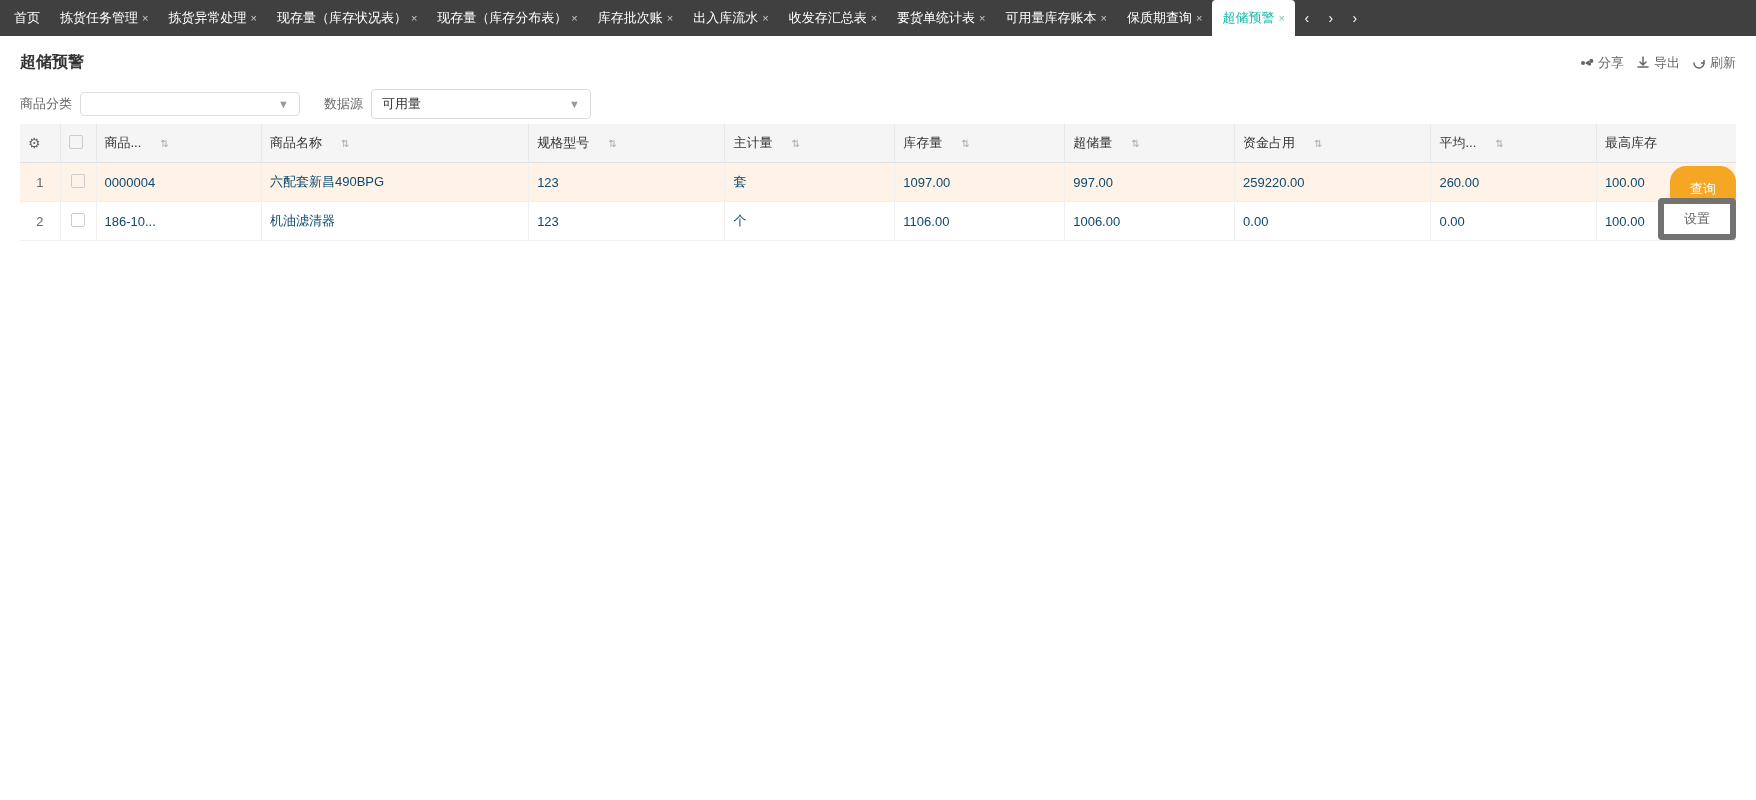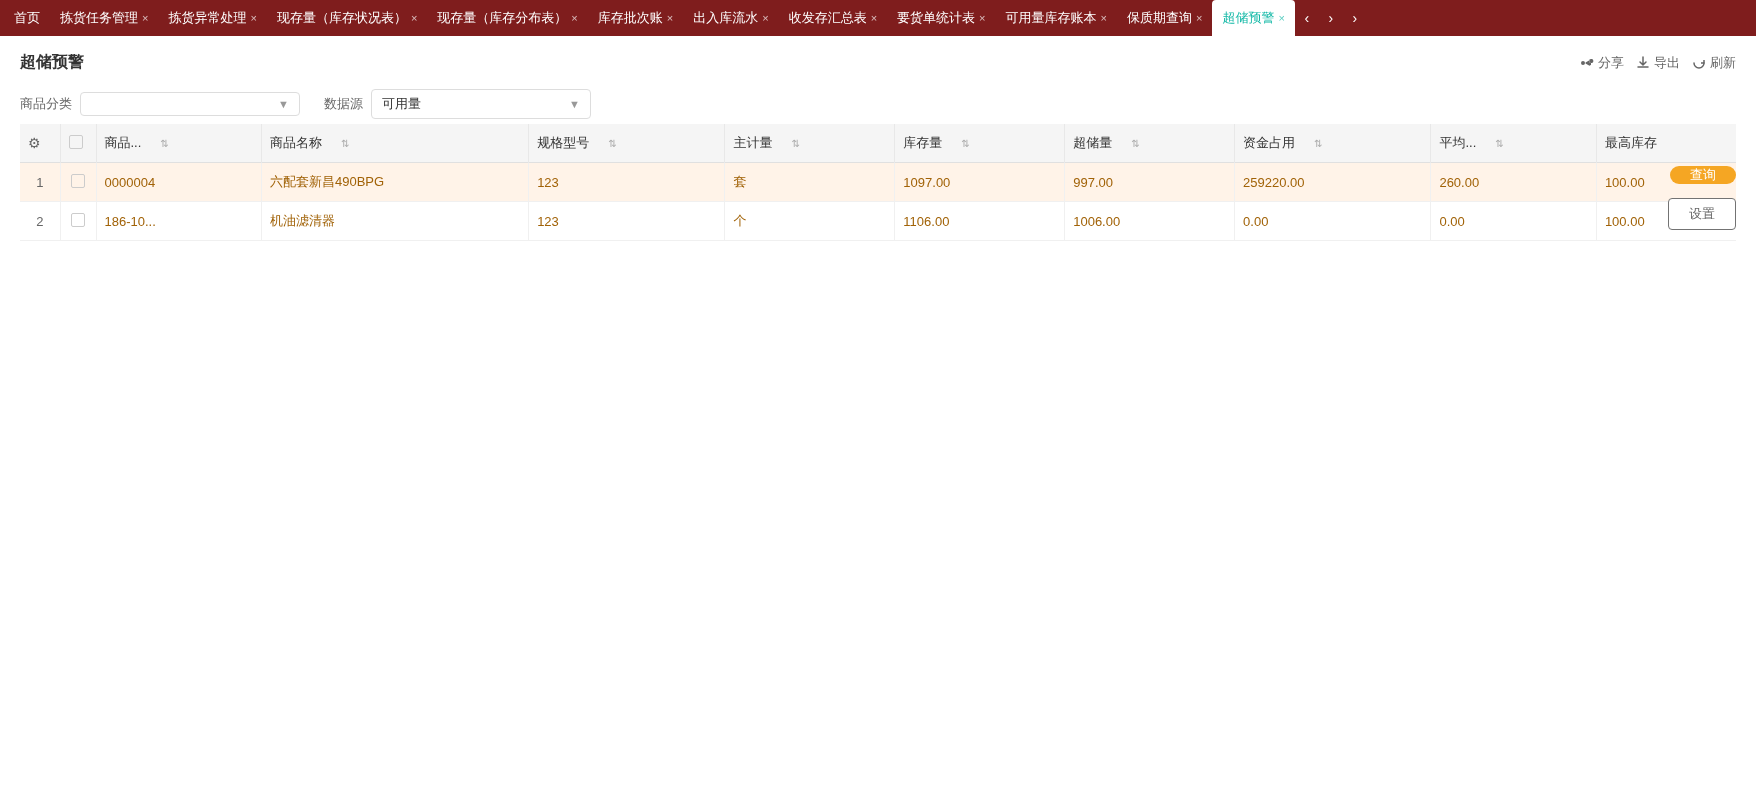--- a/index.html
+++ b/index.html
@@ -2,21 +2,21 @@
 <html><head>
   <meta charset="utf-8">
   <style>
     * { box-sizing: border-box; margin: 0; padding: 0; }
     body { font-family: "Microsoft YaHei", Arial, sans-serif; font-size: 13px; background: #fff; color: #333; }
 
     
     .nav-bar {
       display: flex;
       align-items: center;
-      background: #7f1d1d;
+      background: #404040;
       height: 36px;
       padding: 0 4px;
       overflow: hidden;
     }
     .nav-item {
       display: flex;
       align-items: center;
       height: 36px;
       padding: 0 10px;
       color: #fff;
@@ -106,31 +106,31 @@
     }
     .filter-select-text { color: #333; }
     .chevron-icon { color: #999; font-size: 11px; }
 
     
     .btn-query {
       background: #f5a623;
       color: #fff;
       border: none;
       border-radius: 16px;
-      padding: 0 20px;
+      padding: 14px 20px;
       cursor: pointer;
       font-size: 13px;
       position: absolute;
       right: 20px;
       top: 130px;
     }
     .btn-set {
       background: #fff;
       color: #666;
-      border: 1px solid #737373;
+      border: 6px solid #737373;
       border-radius: 4px;
       padding: 6px 20px;
       cursor: pointer;
       font-size: 13px;
       position: absolute;
       right: 20px;
       top: 162px;
     }
 
     
@@ -158,21 +158,21 @@
       align-items: center;
       gap: 19px;
     }
     .sort-icon { color: #aaa; font-size: 10px; }
     tbody tr {
       border-bottom: 1px solid #f0f0f0;
     }
     tbody tr.row-highlight { background: #fff3e8; }
     td {
       padding: 10px 8px;
-      color: #a16207;
+      color: #0c4a6e;
       white-space: nowrap;
       border-right: 1px solid #f0f0f0;
     }
     td:last-child { border-right: none; }
     .col-number { color: #666; text-align: center; }
     .col-check { text-align: center; }
     .checkbox {
       width: 14px;
       height: 14px;
       border: 1px solid #ccc;

